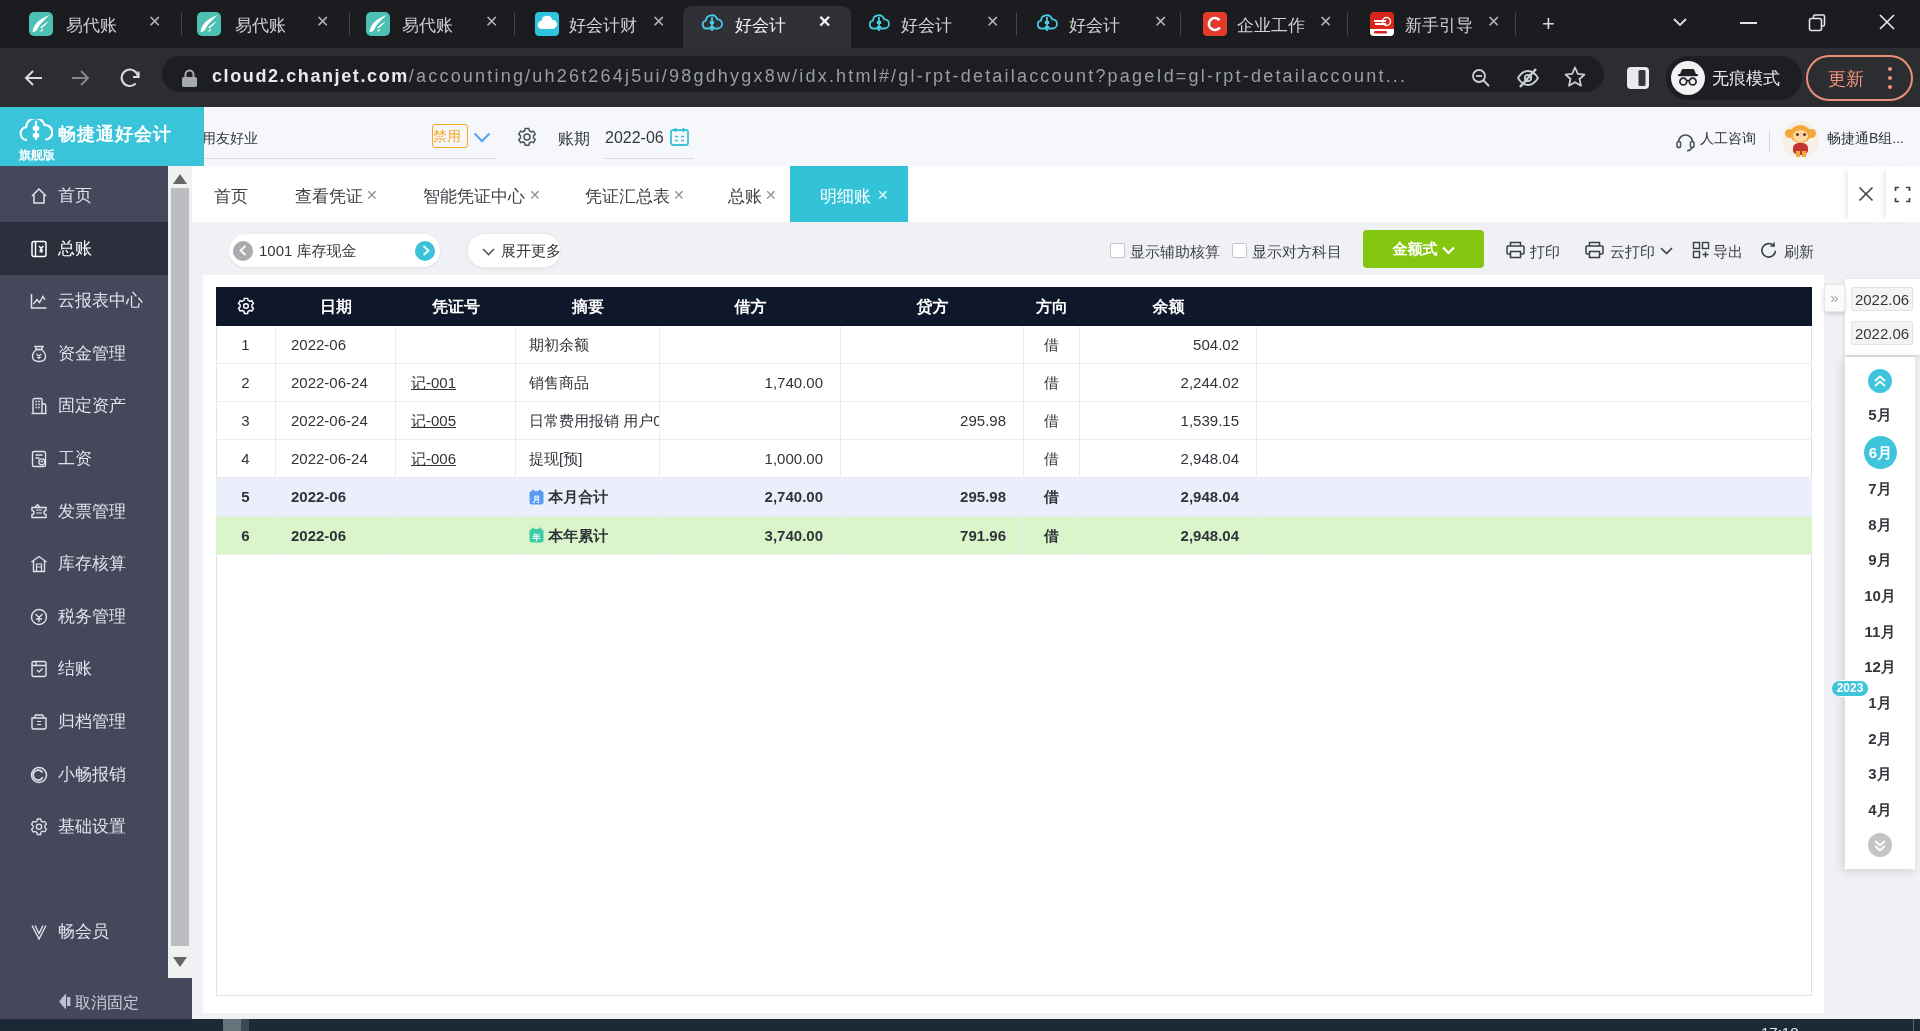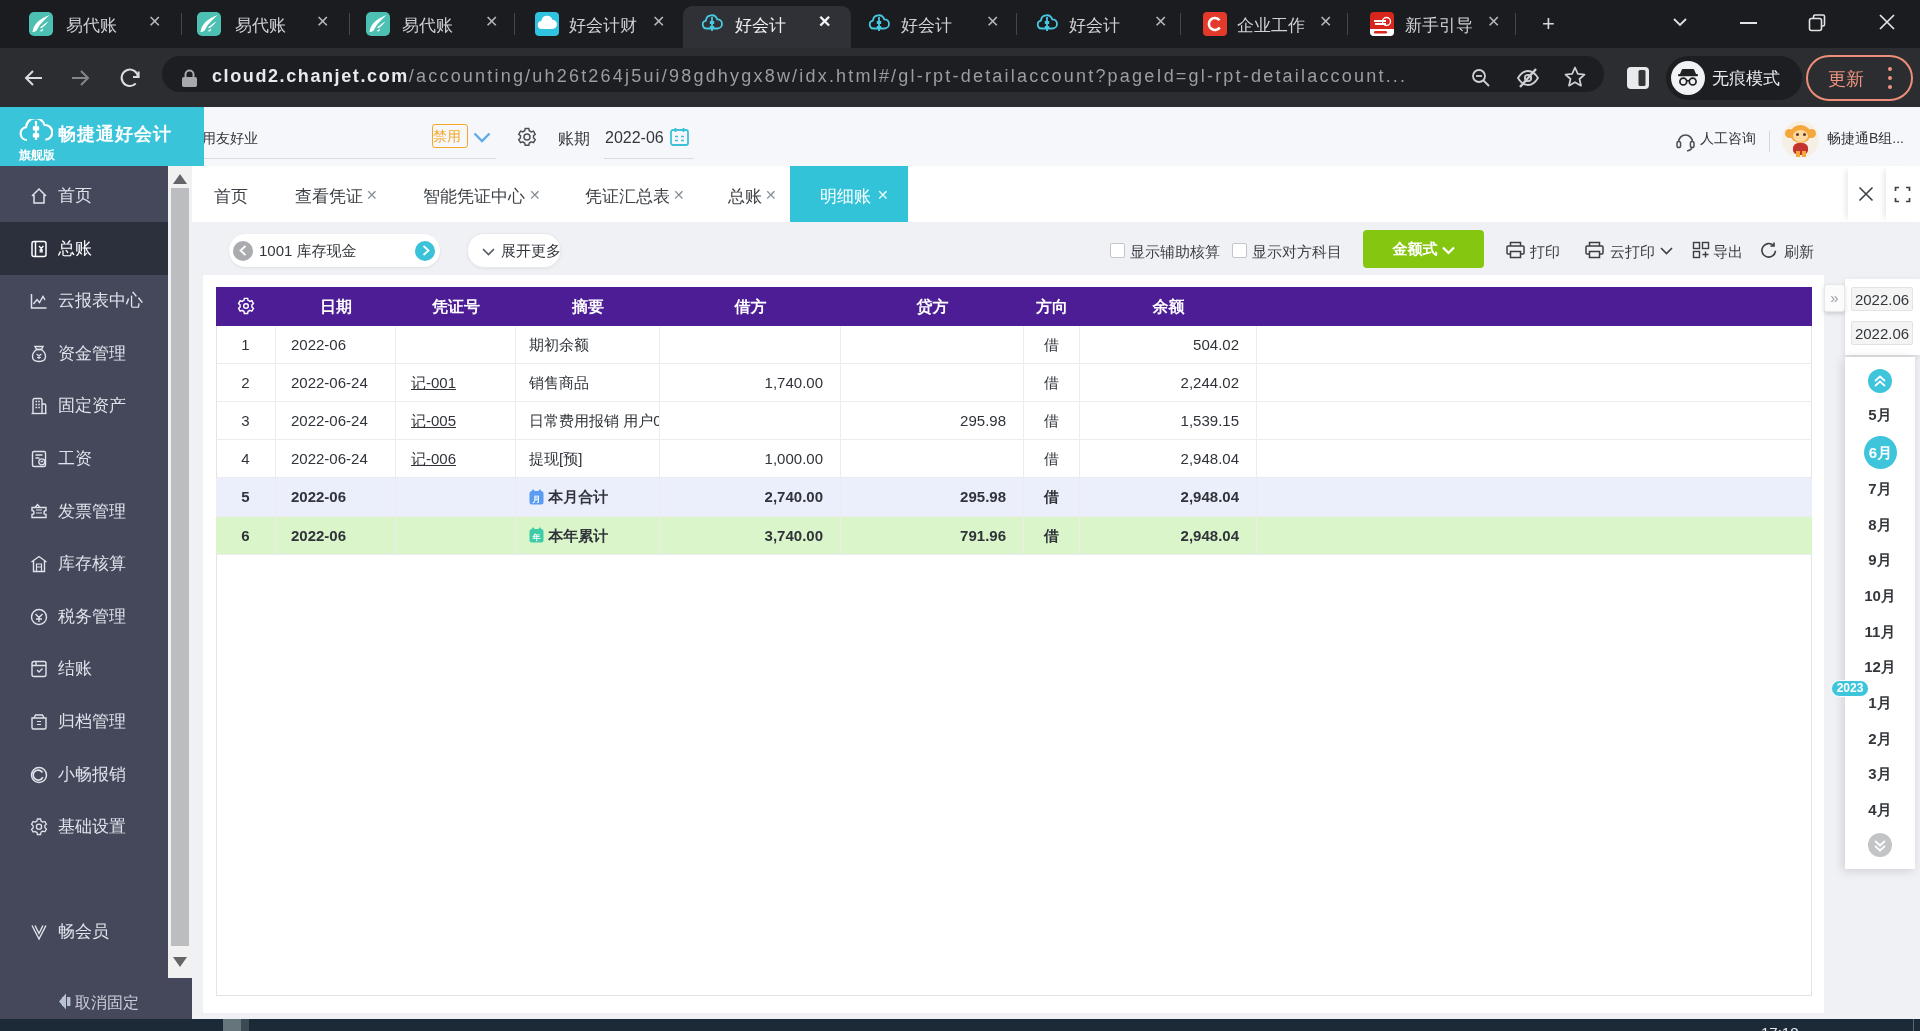--- a/index.html
+++ b/index.html
@@ -33,21 +33,21 @@
 
 #tabrow { left:192px; top:166px; width:1728px; height:56px; background:#fff; }
 .ptab { position:absolute; top:19px; font-size:17px; color:#3d4247; white-space:nowrap; }
 .ptabx { position:absolute; top:21px; font-size:14px; color:#8b9197; }
 #ptabactive { position:absolute; left:598px; top:0; width:118px; height:56px; background:#33c3d9; color:#fff; }
 #whitepanel { left:203px; top:275px; width:1621px; height:738px; background:#fff; }
 #cardborder { left:216px; top:287px; width:1596px; height:709px; border:1px solid #e2e3e7; }
 
 #tbl { left:216px; top:287px; width:1596px; }
 .throw { display:flex; }
-.th { background:#4c1d95; color:#fff; font-weight:700; font-size:16px; height:39px; line-height:39px; text-align:center; }
+.th { background:#0f172a; color:#fff; font-weight:700; font-size:16px; height:39px; line-height:39px; text-align:center; }
 .td { font-size:15px; color:#30343a; border-right:1px solid #ececef; border-bottom:1px solid #ececef; overflow:hidden; white-space:nowrap; }
 .c0{width:60px;text-align:center;} .c1{width:120px;padding-left:15px;} .c2{width:120px;padding-left:15px;} .c3{width:144px;padding-left:13px;} .c4{width:181px;text-align:right;padding-right:17px;} .c5{width:183px;text-align:right;padding-right:17px;} .c6{width:56px;text-align:center;} .c7{width:177px;text-align:right;padding-right:17px;} .c8{flex:1;border-right:none;}
 .th.c1,.th.c2,.th.c3,.th.c4,.th.c5,.th.c7{padding:0;text-align:center;}
 .r { height:38.1px; line-height:38.1px; }
 .rb { height:38.5px; line-height:38.5px; font-weight:700; }
 .vlink { text-decoration:underline; }
 .calic { vertical-align:middle; margin-top:-3px; }
 .r5 { background:#ebeffc; }
 .r6 { background:#daf5c9; }
 

